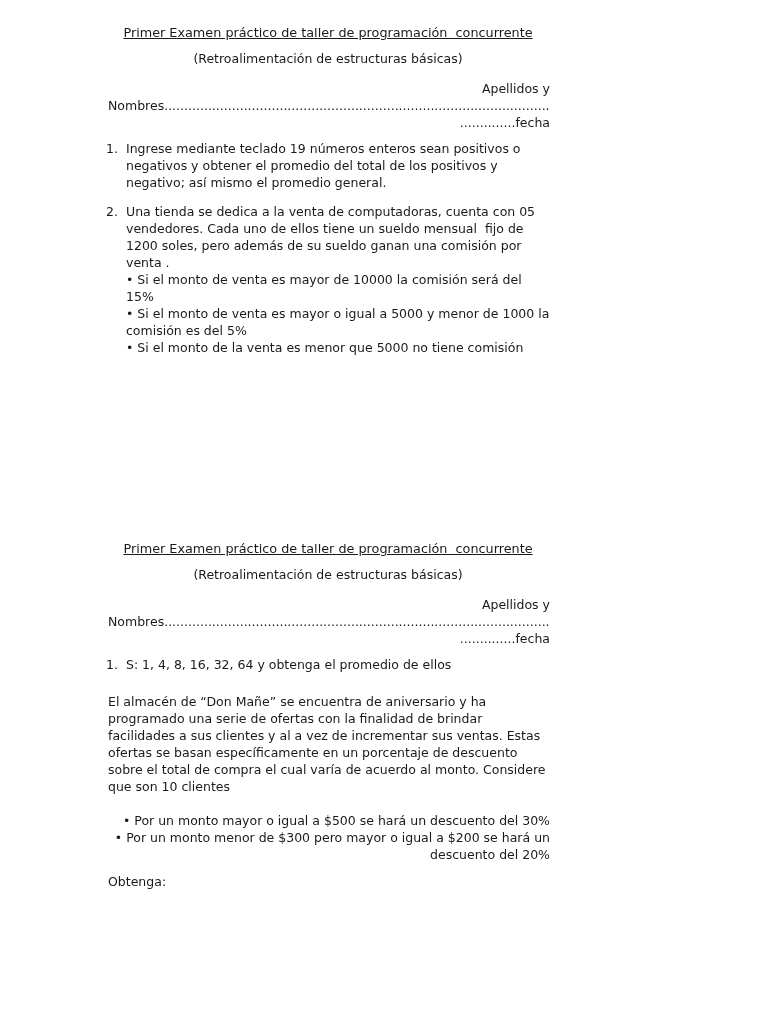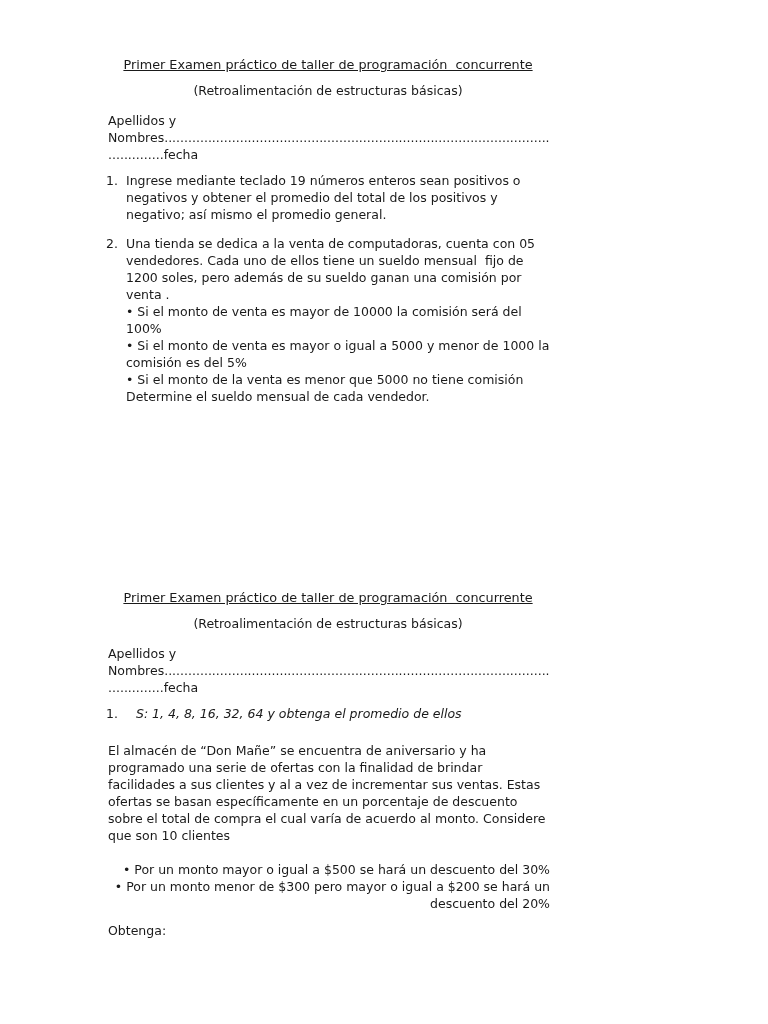--- a/index.html
+++ b/index.html
@@ -13,21 +13,21 @@
     height: 1024px;
     overflow: hidden;
     font-family: "DejaVu Sans", "Liberation Sans", sans-serif;
     color: #1a1a1a;
     font-size: 12.5px;
     line-height: 17px;
   }
   .doc-page {
     width: 656px;
     height: 1024px;
-    padding: 56px 106px 0 106px;
+    padding: 24px 106px 0 106px;
     background: #ffffff;
   }
   .section { width: 100%; }
   .section-2 { margin-top: 184px; }
   .title {
     text-align: center;
     text-decoration: underline;
     font-weight: normal;
     font-size: 12.8px;
     margin: 0 0 9px 0;
@@ -38,36 +38,37 @@
     margin: 0 0 13px 0;
     white-space: pre-wrap;
   }
   .name-block {
     margin: 0 0 9px 2px;
   }
   .name-line {
     white-space: nowrap;
     overflow: hidden;
     width: 100%;
+    text-align: right;
   }
   .q-item {
     display: flex;
     margin: 0 0 12px 0;
   }
   .q-number {
     width: 20px;
     flex: 0 0 20px;
   }
   .q-body {
     flex: 1;
   }
   .q-text { white-space: pre-wrap; }
   .bullet-line { white-space: pre-wrap; }
   .closing-line { white-space: pre-wrap; }
-  .series-line { white-space: pre-wrap; margin-left: 10px; font-style: italic; }
+  .series-line { white-space: pre-wrap; margin-left: 0; }
   .offers-paragraph {
     margin: 20px 0 12px 2px;
     white-space: pre-wrap;
   }
   .offers-bullets {
     margin: 17px 0 0 2px;
     text-align: right;
   }
   .offers-closing {
     margin: 10px 0 14px 2px;
@@ -93,24 +94,23 @@
       <div class="q-number">1.</div>
       <div class="q-body">
         <div class="q-text">Ingrese mediante teclado 19 números enteros sean positivos o negativos y obtener el promedio del total de los positivos y negativo; así mismo el promedio general.</div>
       </div>
     </div>
 
     <div class="q-item">
       <div class="q-number">2.</div>
       <div class="q-body">
         <div class="q-text">Una tienda se dedica a la venta de computadoras, cuenta con 05 vendedores. Cada uno de ellos tiene un sueldo mensual  fijo de 1200 soles, pero además de su sueldo ganan una comisión por venta .</div>
-        <div class="bullet-line">• Si el monto de venta es mayor de 10000 la comisión será del 100%</div>
+        <div class="bullet-line">• Si el monto de venta es mayor de 10000 la comisión será del 15%</div>
         <div class="bullet-line">• Si el monto de venta es mayor o igual a 5000 y menor de 1000 la comisión es del 5%</div>
         <div class="bullet-line">• Si el monto de la venta es menor que 5000 no tiene comisión</div>
-        <div class="closing-line">Determine el sueldo mensual de cada vendedor.</div>
       </div>
     </div>
 
   </div>
 
   <div class="section section-2">
 
     <h1 class="title">Primer Examen práctico de taller de programación  concurrente</h1>
     <p class="subtitle">(Retroalimentación de estructuras básicas)</p>
 

